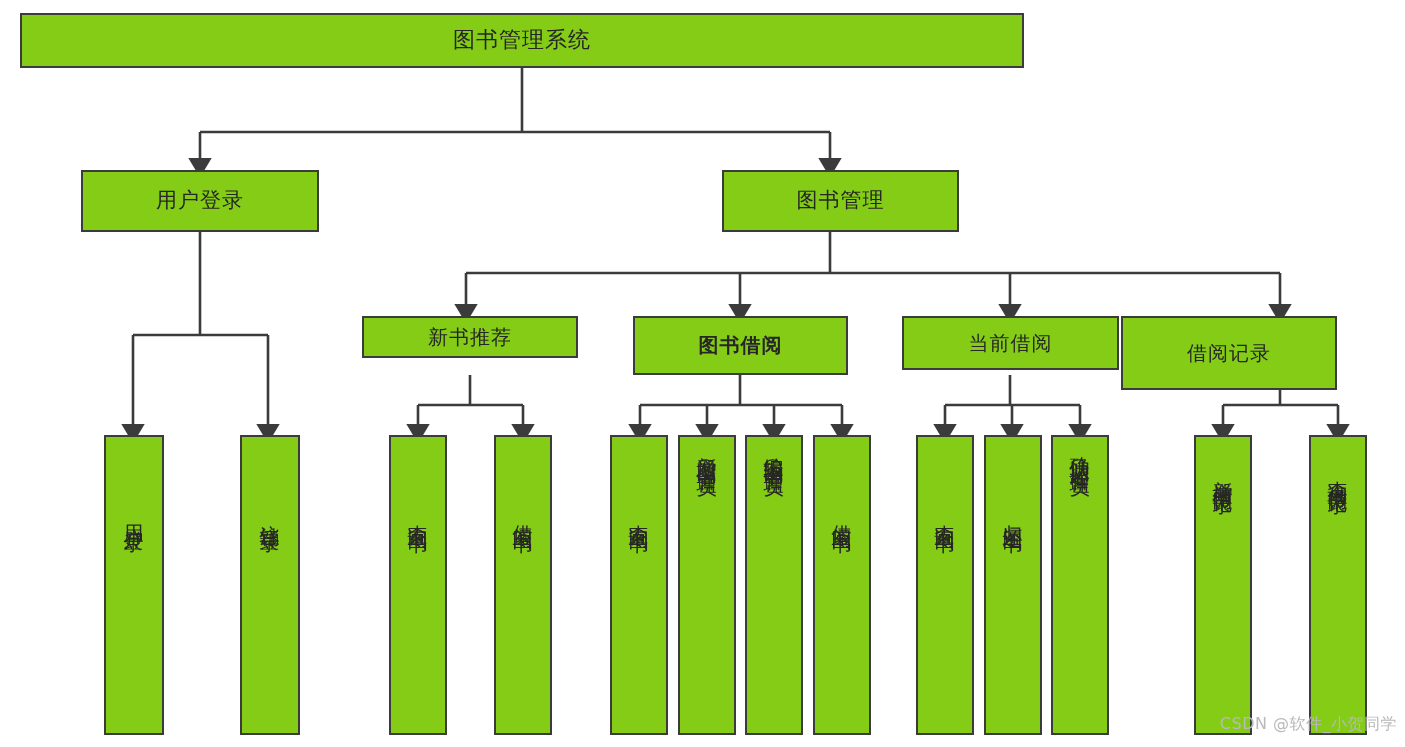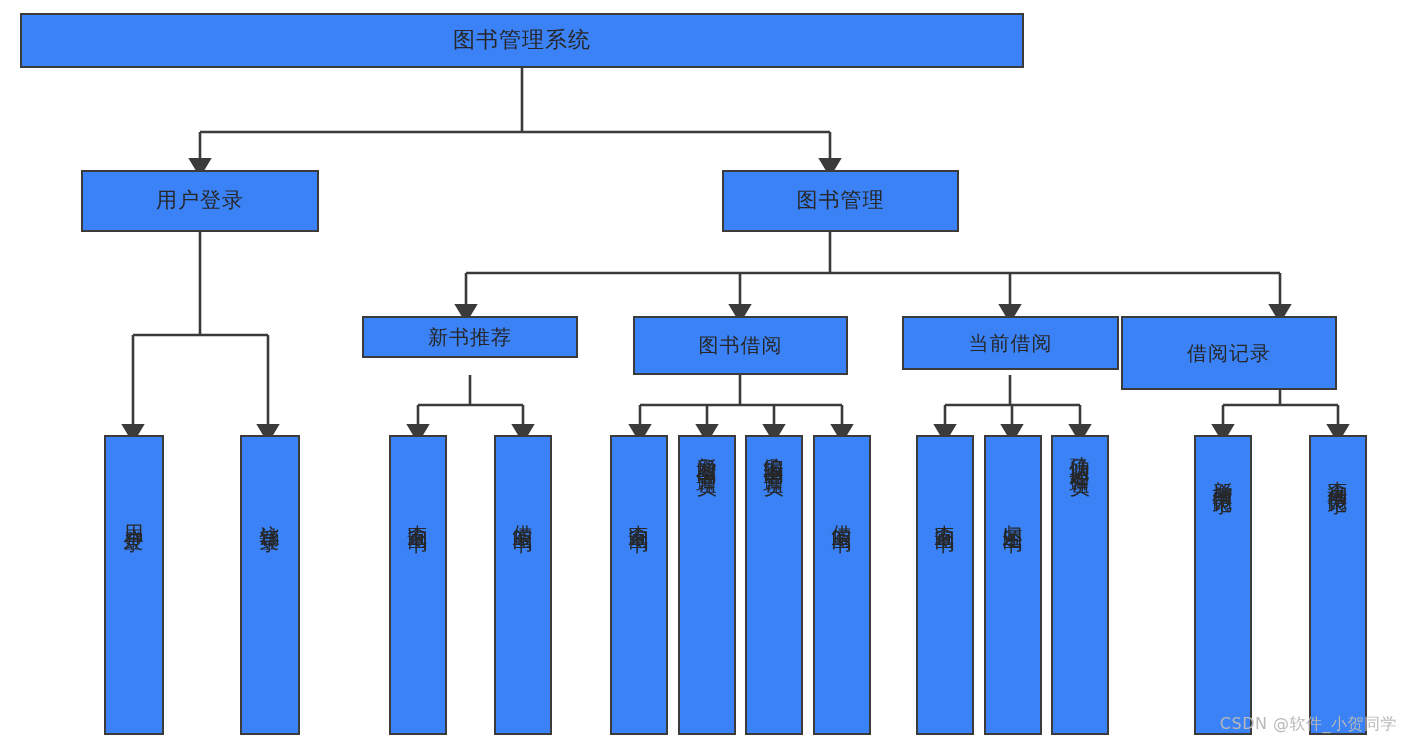--- a/index.html
+++ b/index.html
@@ -7,21 +7,21 @@
   body{
     font-family:"DejaVu Sans","Liberation Sans",sans-serif;
     width:1405px;height:747px;
     position:relative;overflow:hidden;
   }
   #diagram-root{position:absolute;left:0;top:0;width:1405px;height:747px;}
   svg#wires{position:absolute;left:0;top:0;width:1405px;height:747px;pointer-events:none;}
 
   .node{
     position:absolute;
-    background:#3b82f6;
+    background:#84cc16;
     border:2.5px solid #3b3b3b;
     box-sizing:border-box;
     display:flex;
     align-items:center;
     justify-content:center;
     z-index:2;
   }
   .node .label{
     color:#262626;
     font-size:21px;
@@ -124,21 +124,21 @@
   <div class="node lvl2" style="left:81px;top:170px;width:238px;height:62px;">
     <span class="label">用户登录</span>
   </div>
   <div class="node lvl2" style="left:711px;top:170px;width:237px;height:62px;margin-left:11px;">
     <span class="label">图书管理</span>
   </div>
 
   <div class="node lvl3" style="left:362px;top:316px;width:216px;height:42px;">
     <span class="label">新书推荐</span>
   </div>
-  <div class="node lvl3" style="left:633px;top:316px;width:215px;height:59px;">
+  <div class="node lvl3" style="left:633px;top:316px;width:215px;height:59px;font-weight:bold;">
     <span class="label">图书借阅</span>
   </div>
   <div class="node lvl3" style="left:902px;top:316px;width:217px;height:54px;">
     <span class="label">当前借阅</span>
   </div>
   <div class="node lvl3" style="left:1121px;top:316px;width:216px;height:74px;">
     <span class="label">借阅记录</span>
   </div>
 
   <div class="node leaf" style="left:104px;top:435px;width:60px;height:300px;padding-top:72px;">

